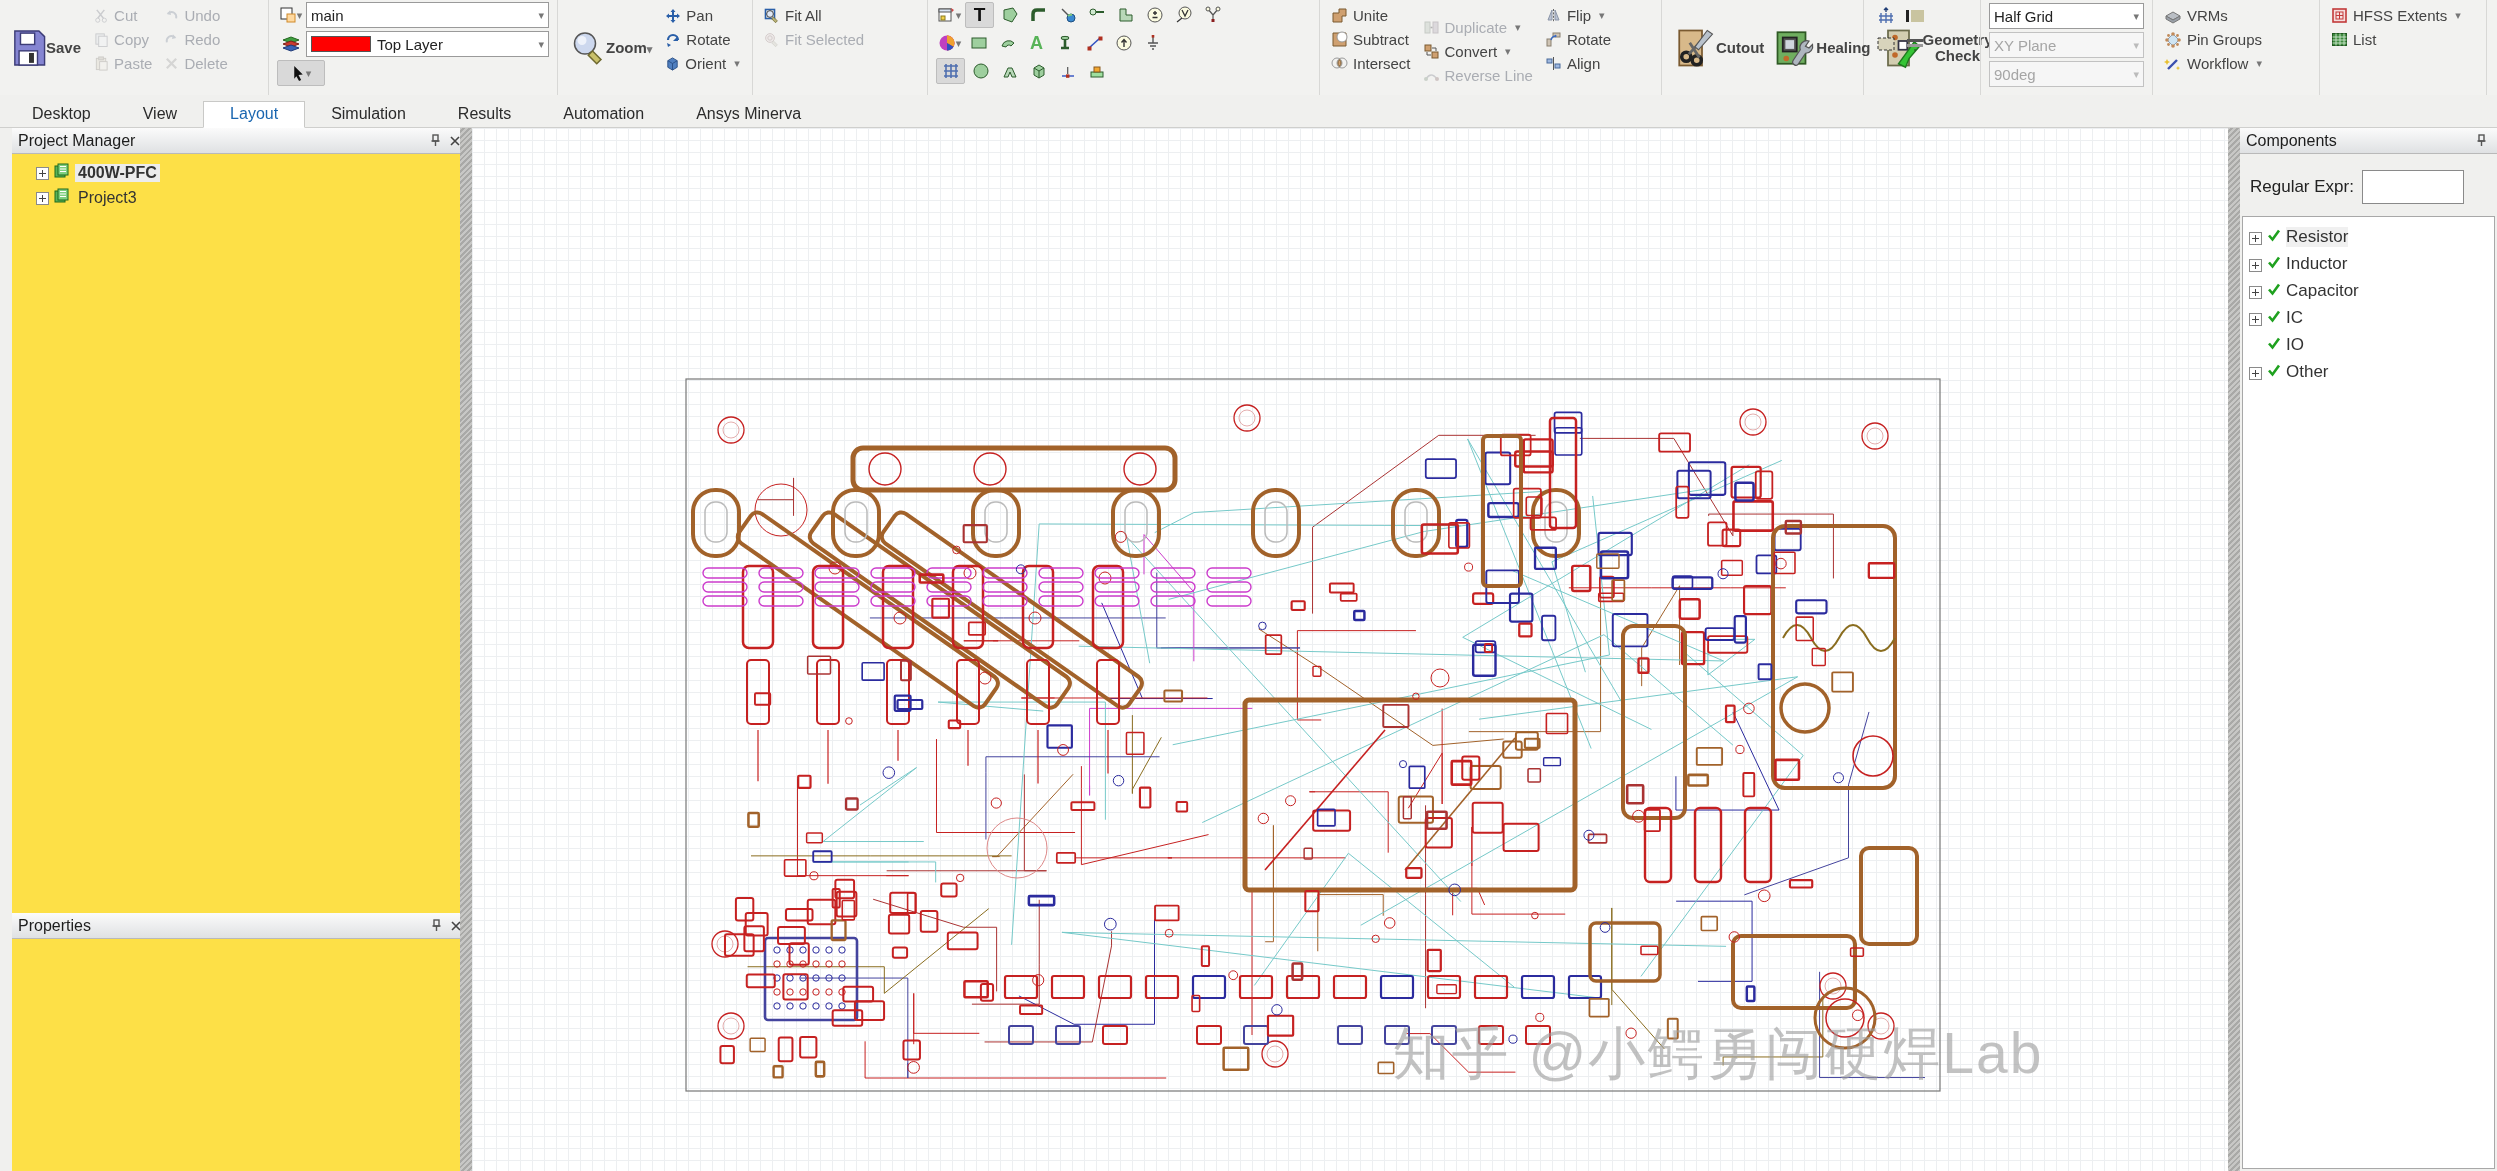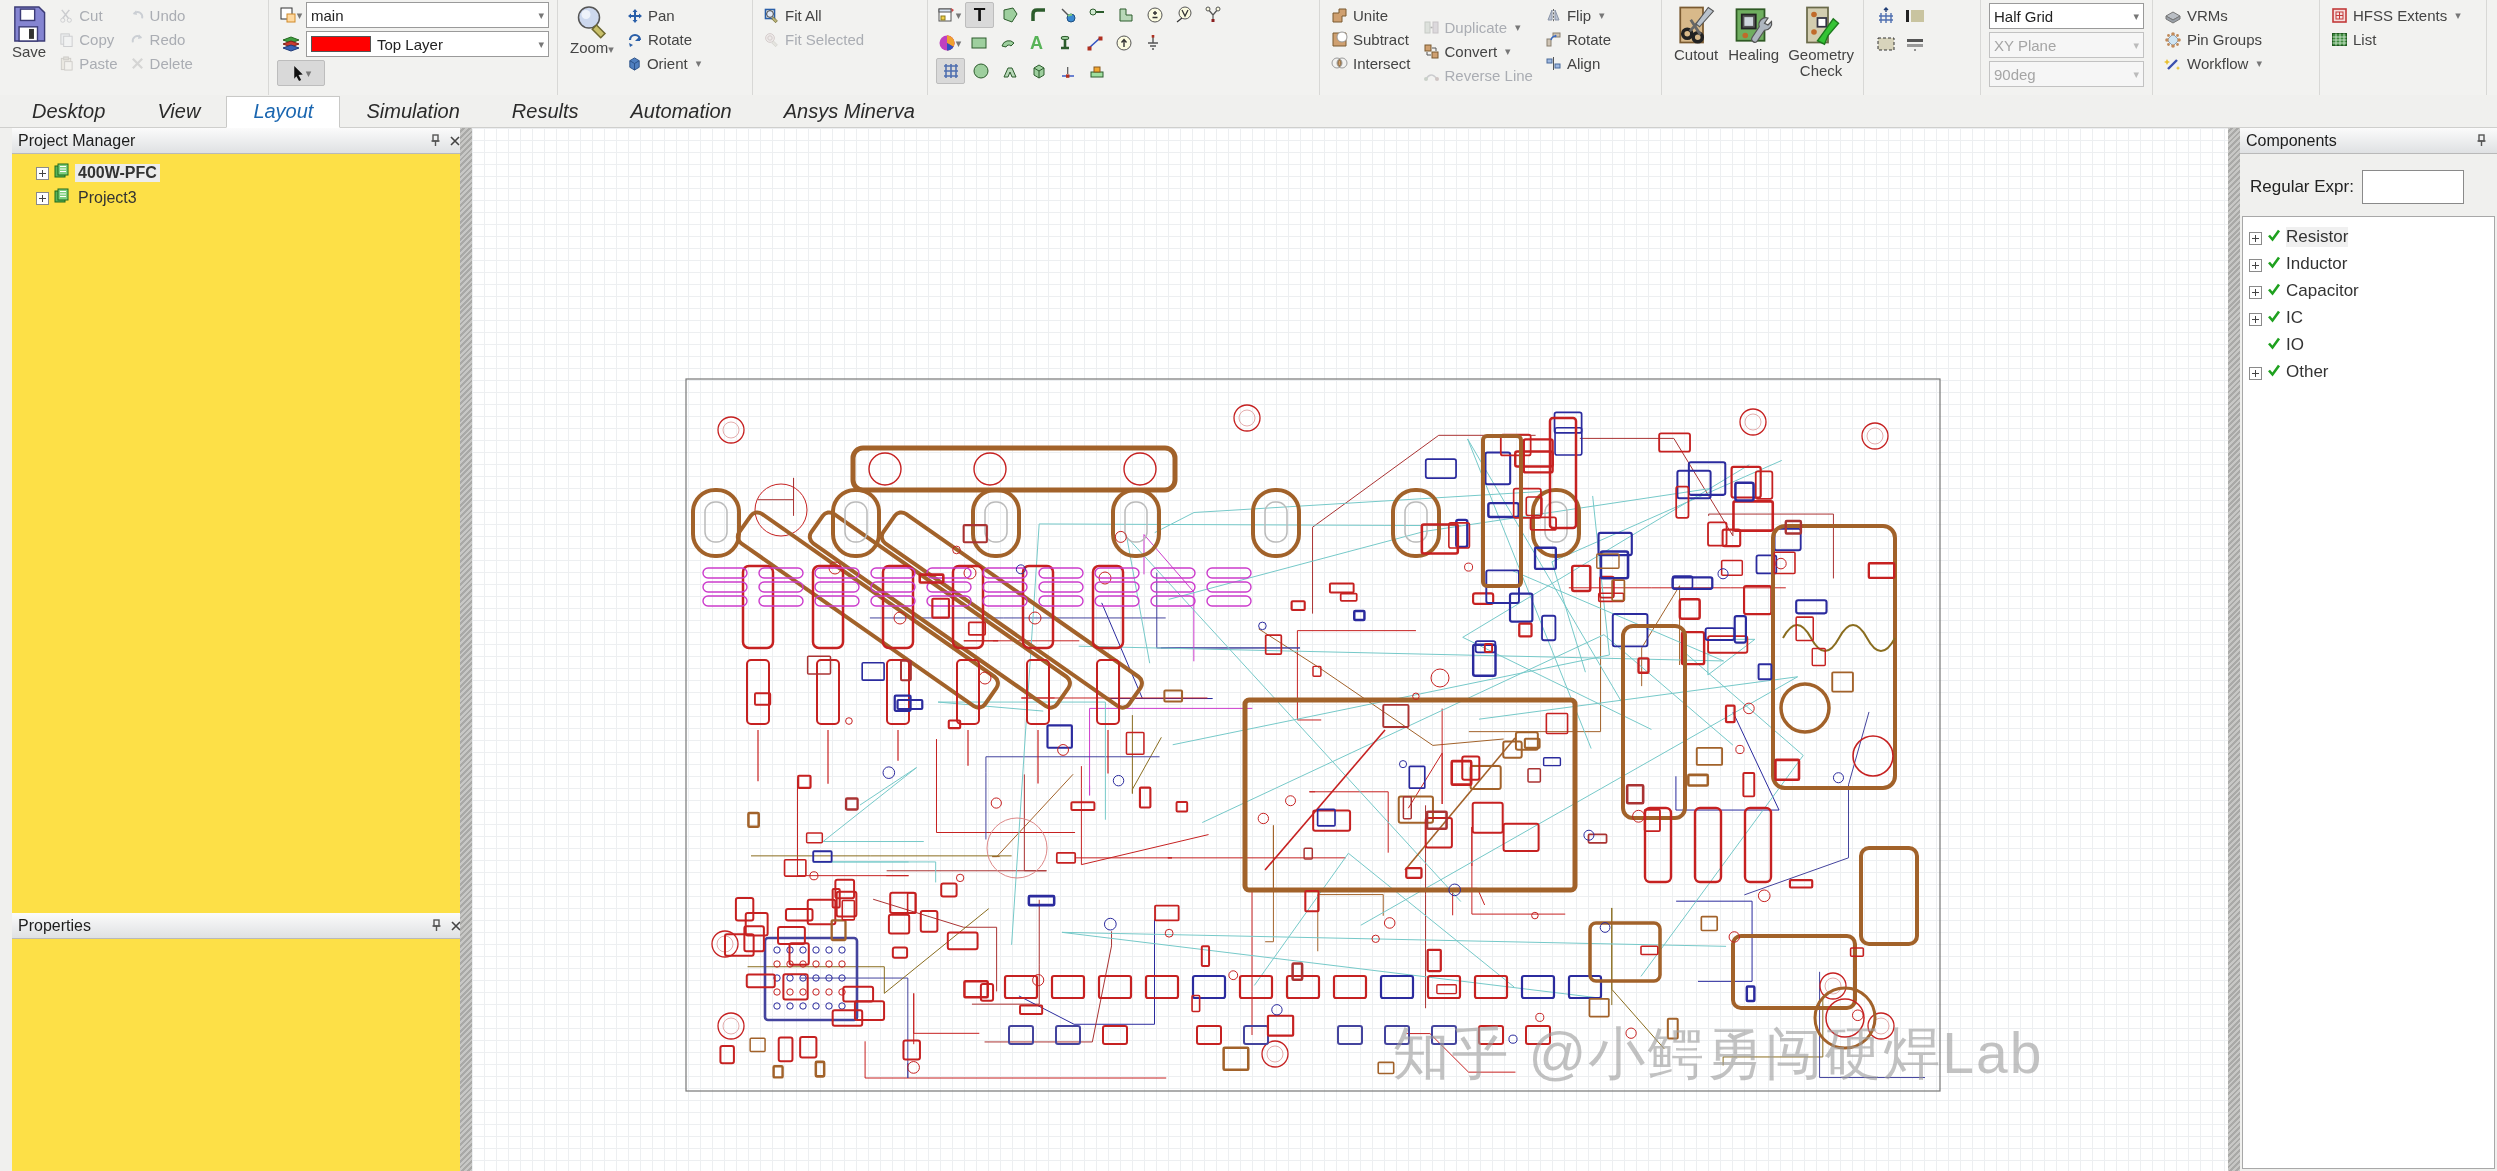--- a/index.html
+++ b/index.html
@@ -3,43 +3,43 @@
 <meta charset="utf-8">
 <style>
   html,body{margin:0;padding:0;}
   body{width:2497px;height:1171px;overflow:hidden;background:#f0f0ee;
        font-family:"Liberation Sans",sans-serif;color:#333;position:relative;}
   
   #ribbon{position:absolute;left:0;top:0;width:2497px;height:95px;background:#f2f2f0;
           border-bottom:1px solid #d2d2d0;display:flex;align-items:stretch;}
   .rgroup{border-right:1px solid #d8d8d6;padding:2px 8px;display:flex;gap:6px;position:relative;flex:0 0 auto;}
   .rcol{display:flex;flex-direction:column;justify-content:flex-start;gap:1px;}
-  .bigbtn{display:flex;flex-direction:column;align-items:center;justify-content:flex-start;
-          padding:2px 4px;font-size:15px;color:#444;line-height:1.05;text-align:center;}
+  .bigbtn{display:flex;align-items:center;justify-content:flex-start;
+          padding:2px 4px;font-size:15px;color:#444;line-height:1.05;text-align:center;font-weight:bold;}
   .sbtn{display:flex;align-items:center;gap:5px;font-size:15px;color:#444;height:21px;
         padding:1px 3px;border-radius:2px;white-space:nowrap;}
   .sbtn .ic,.bigbtn .ic{display:inline-flex;align-items:center;justify-content:center;}
   .dis{color:#aaadb3;}
   .dis svg{opacity:.45;filter:grayscale(60%);}
   .dd::after{content:"▾";font-size:11px;color:#777;margin-left:3px;}
   .ddb::after{content:"▾";font-size:11px;color:#777;}
   .combo{display:flex;align-items:center;background:#fff;border:1px solid #9a9a9a;height:24px;
          font-size:15px;padding:0 4px;color:#222;justify-content:space-between;}
   .combo.dis{background:#f6f6f6;color:#a5a5a5;border-color:#c2c2c2;}
   .combo .carrow{color:#777;font-size:11px;}
   .combo.dis .carrow{color:#bbb;}
   .swatch{width:58px;height:14px;background:#ff0000;border:1px solid #555;margin-right:6px;flex:0 0 auto;}
   .pressed{background:#d9d9d9;border:1px solid #bdbdbd;border-radius:2px;}
   .iconcell{width:27px;height:24px;display:flex;align-items:center;justify-content:center;border-radius:2px;}
   .icrow{display:flex;gap:2px;align-items:center;}
   .biglabel{font-size:15px;color:#444;text-align:center;line-height:1.05;margin-top:1px;}
   
   #tabbar{position:absolute;left:0;top:95px;width:2497px;height:33px;background:#f0f0ee;
           border-bottom:1px solid #cfcfcd;display:flex;align-items:flex-end;padding-left:6px;box-sizing:border-box;}
-  .tab{font-size:20px;color:#2b2b2b;padding:3px 26px 4px 26px;cursor:default;font-style:italic;}
+  .tab{font-size:16px;color:#2b2b2b;padding:3px 26px 4px 26px;cursor:default;}
   .tab.active{background:#fff;color:#1a66b0;border:1px solid #c9c9c7;border-bottom:1px solid #fff;margin-bottom:-1px;}
   
   .ptitle{height:26px;background:linear-gradient(#fbfbfb,#dfe1e3);border-bottom:1px solid #b9b9b9;
           display:flex;align-items:center;font-size:16px;color:#1d1d1d;padding:0 6px;box-sizing:border-box;}
   .ptitle .spacer{flex:1;}
   .ptitle .pbtn{width:20px;height:18px;display:flex;align-items:center;justify-content:center;}
   #left-panel{position:absolute;left:12px;top:128px;width:460px;height:1043px;background:#fde047;
               border-right:1px solid #b5b5b5;box-sizing:border-box;}
   #pm-tree{padding:6px 4px;font-size:16px;}
   .trow{display:flex;align-items:center;gap:5px;height:25px;padding-left:20px;}

